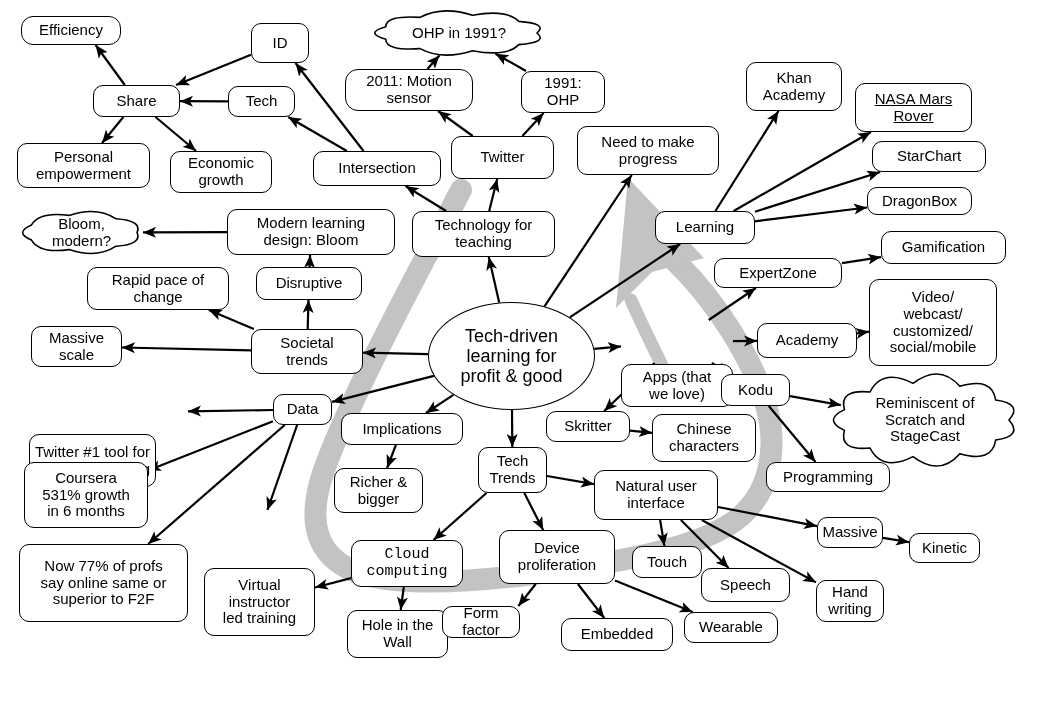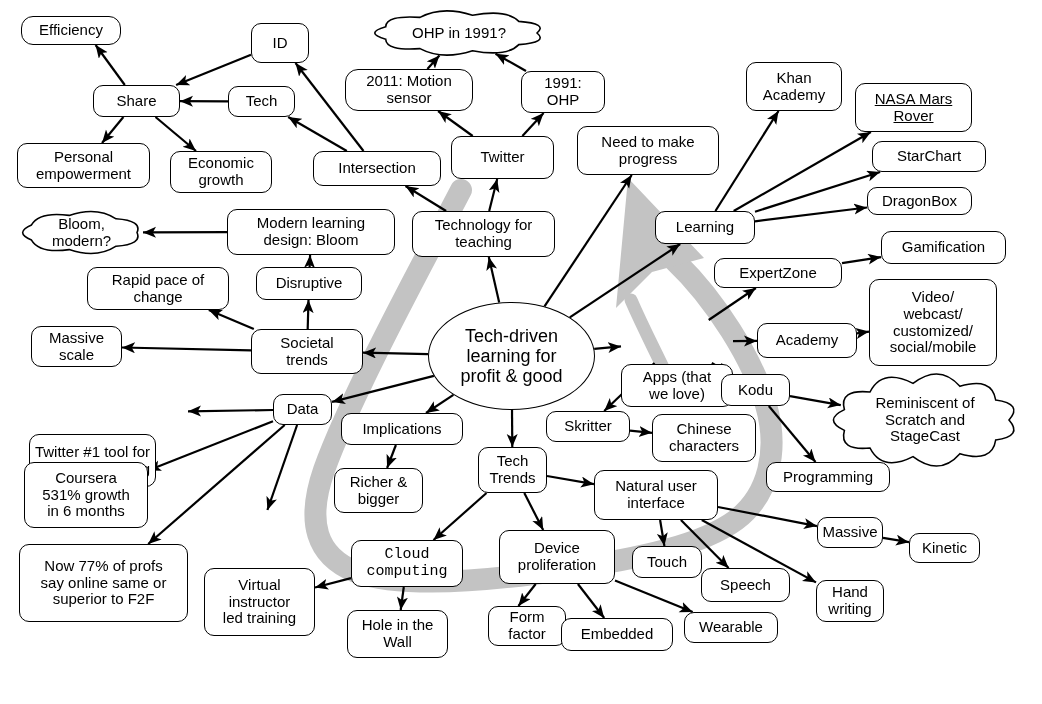--- a/index.html
+++ b/index.html
@@ -173,21 +173,21 @@
       <div class="node" style="left: 334px; top: 468px; width: 89px; height: 45px;">Richer &amp;
 bigger</div>
       <div class="node" style="left: 478px; top: 447px; width: 69px; height: 46px;">Tech
 Trends</div>
       <div class="node" style="left: 351px; top: 540px; width: 112px; height: 47px; font-family: Liberation Mono, monospace;">Cloud
 computing</div>
       <div class="node" style="left: 499px; top: 530px; width: 116px; height: 54px;">Device
 proliferation</div>
       <div class="node" style="left: 347px; top: 610px; width: 101px; height: 48px;">Hole in the
 Wall</div>
-      <div class="node" style="left: 488px; top: 606px; width: 78px; height: 40px;">Form
+      <div class="node" style="left: 442px; top: 606px; width: 78px; height: 32px;">Form
 factor</div>
       <div class="node" style="left: 561px; top: 618px; width: 112px; height: 33px;">Embedded</div>
       <div class="node" style="left: 594px; top: 470px; width: 124px; height: 50px;">Natural user
 interface</div>
       <div class="node" style="left: 632px; top: 546px; width: 70px; height: 32px;">Touch</div>
       <div class="node" style="left: 701px; top: 568px; width: 89px; height: 34px;">Speech</div>
       <div class="node" style="left: 684px; top: 612px; width: 94px; height: 31px;">Wearable</div>
       <div class="node" style="left: 817px; top: 517px; width: 66px; height: 31px;">Massive</div>
       <div class="node" style="left: 909px; top: 533px; width: 71px; height: 30px;">Kinetic</div>
       <div class="node" style="left: 816px; top: 580px; width: 68px; height: 42px;">Hand

